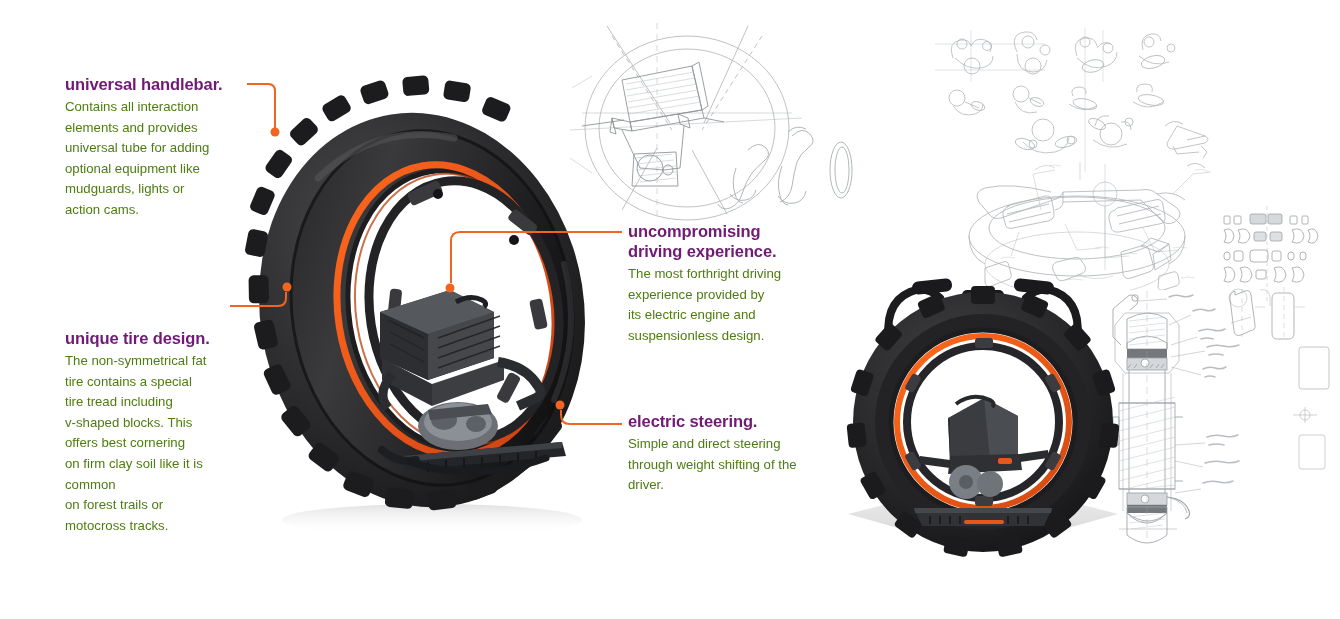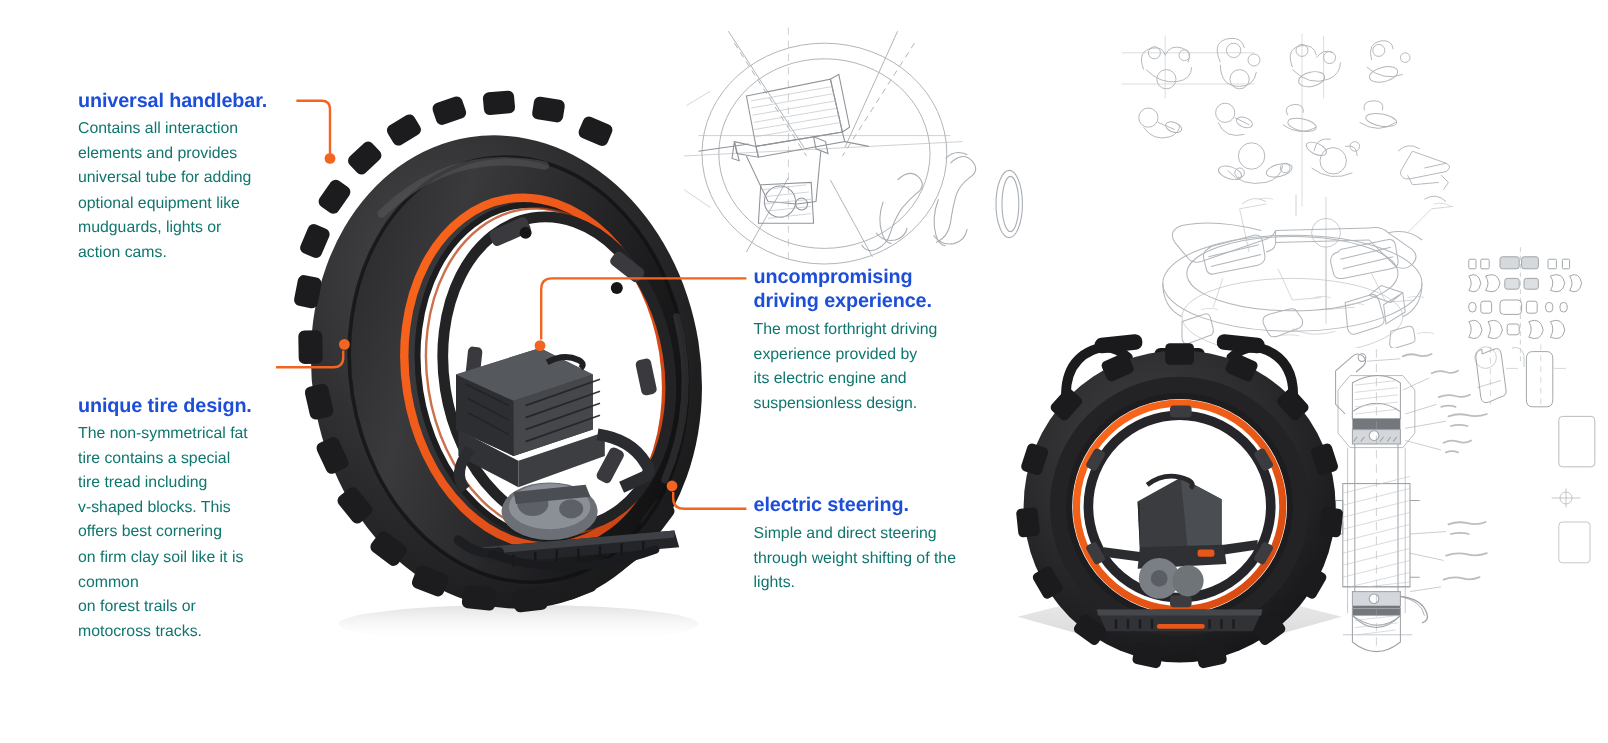--- a/index.html
+++ b/index.html
@@ -9,30 +9,30 @@
     background:#ffffff;
     font-family:"Liberation Sans", sans-serif;
     overflow:hidden;
     position:relative;
   }
   .board{position:absolute;left:0;top:0;width:1340px;height:619px;}
 
   
   .callout{position:absolute;}
   .callout .c-title{
-    color:#1d4ed8;
+    color:#701a75;
     font-size:16.5px;
     font-weight:bold;
     line-height:20px;
     letter-spacing:-0.1px;
     margin:0 0 3px 0;
     white-space:pre-line;
   }
   .callout .c-body{
-    color:#0f766e;
+    color:#4d7c0f;
     font-size:13.2px;
     line-height:20.6px;
     margin:0;
     white-space:pre-line;
   }
 
   #cb-handlebar{left:65px;top:74px;width:210px;}
   #cb-tire{left:65px;top:328px;width:215px;}
   #cb-driving{left:628px;top:221px;width:200px;}
   #cb-steering{left:628px;top:411px;width:206px;}
@@ -596,16 +596,16 @@
 on firm clay soil like it is
 common
 on forest trails or
 motocross tracks.</div>
   </div>
 
   <div class="callout" id="cb-steering">
     <div class="c-title">electric steering.</div>
     <div class="c-body">Simple and direct steering
 through weight shifting of the
-lights.</div>
+driver.</div>
   </div>
 
 </div>
 
 </body></html>

